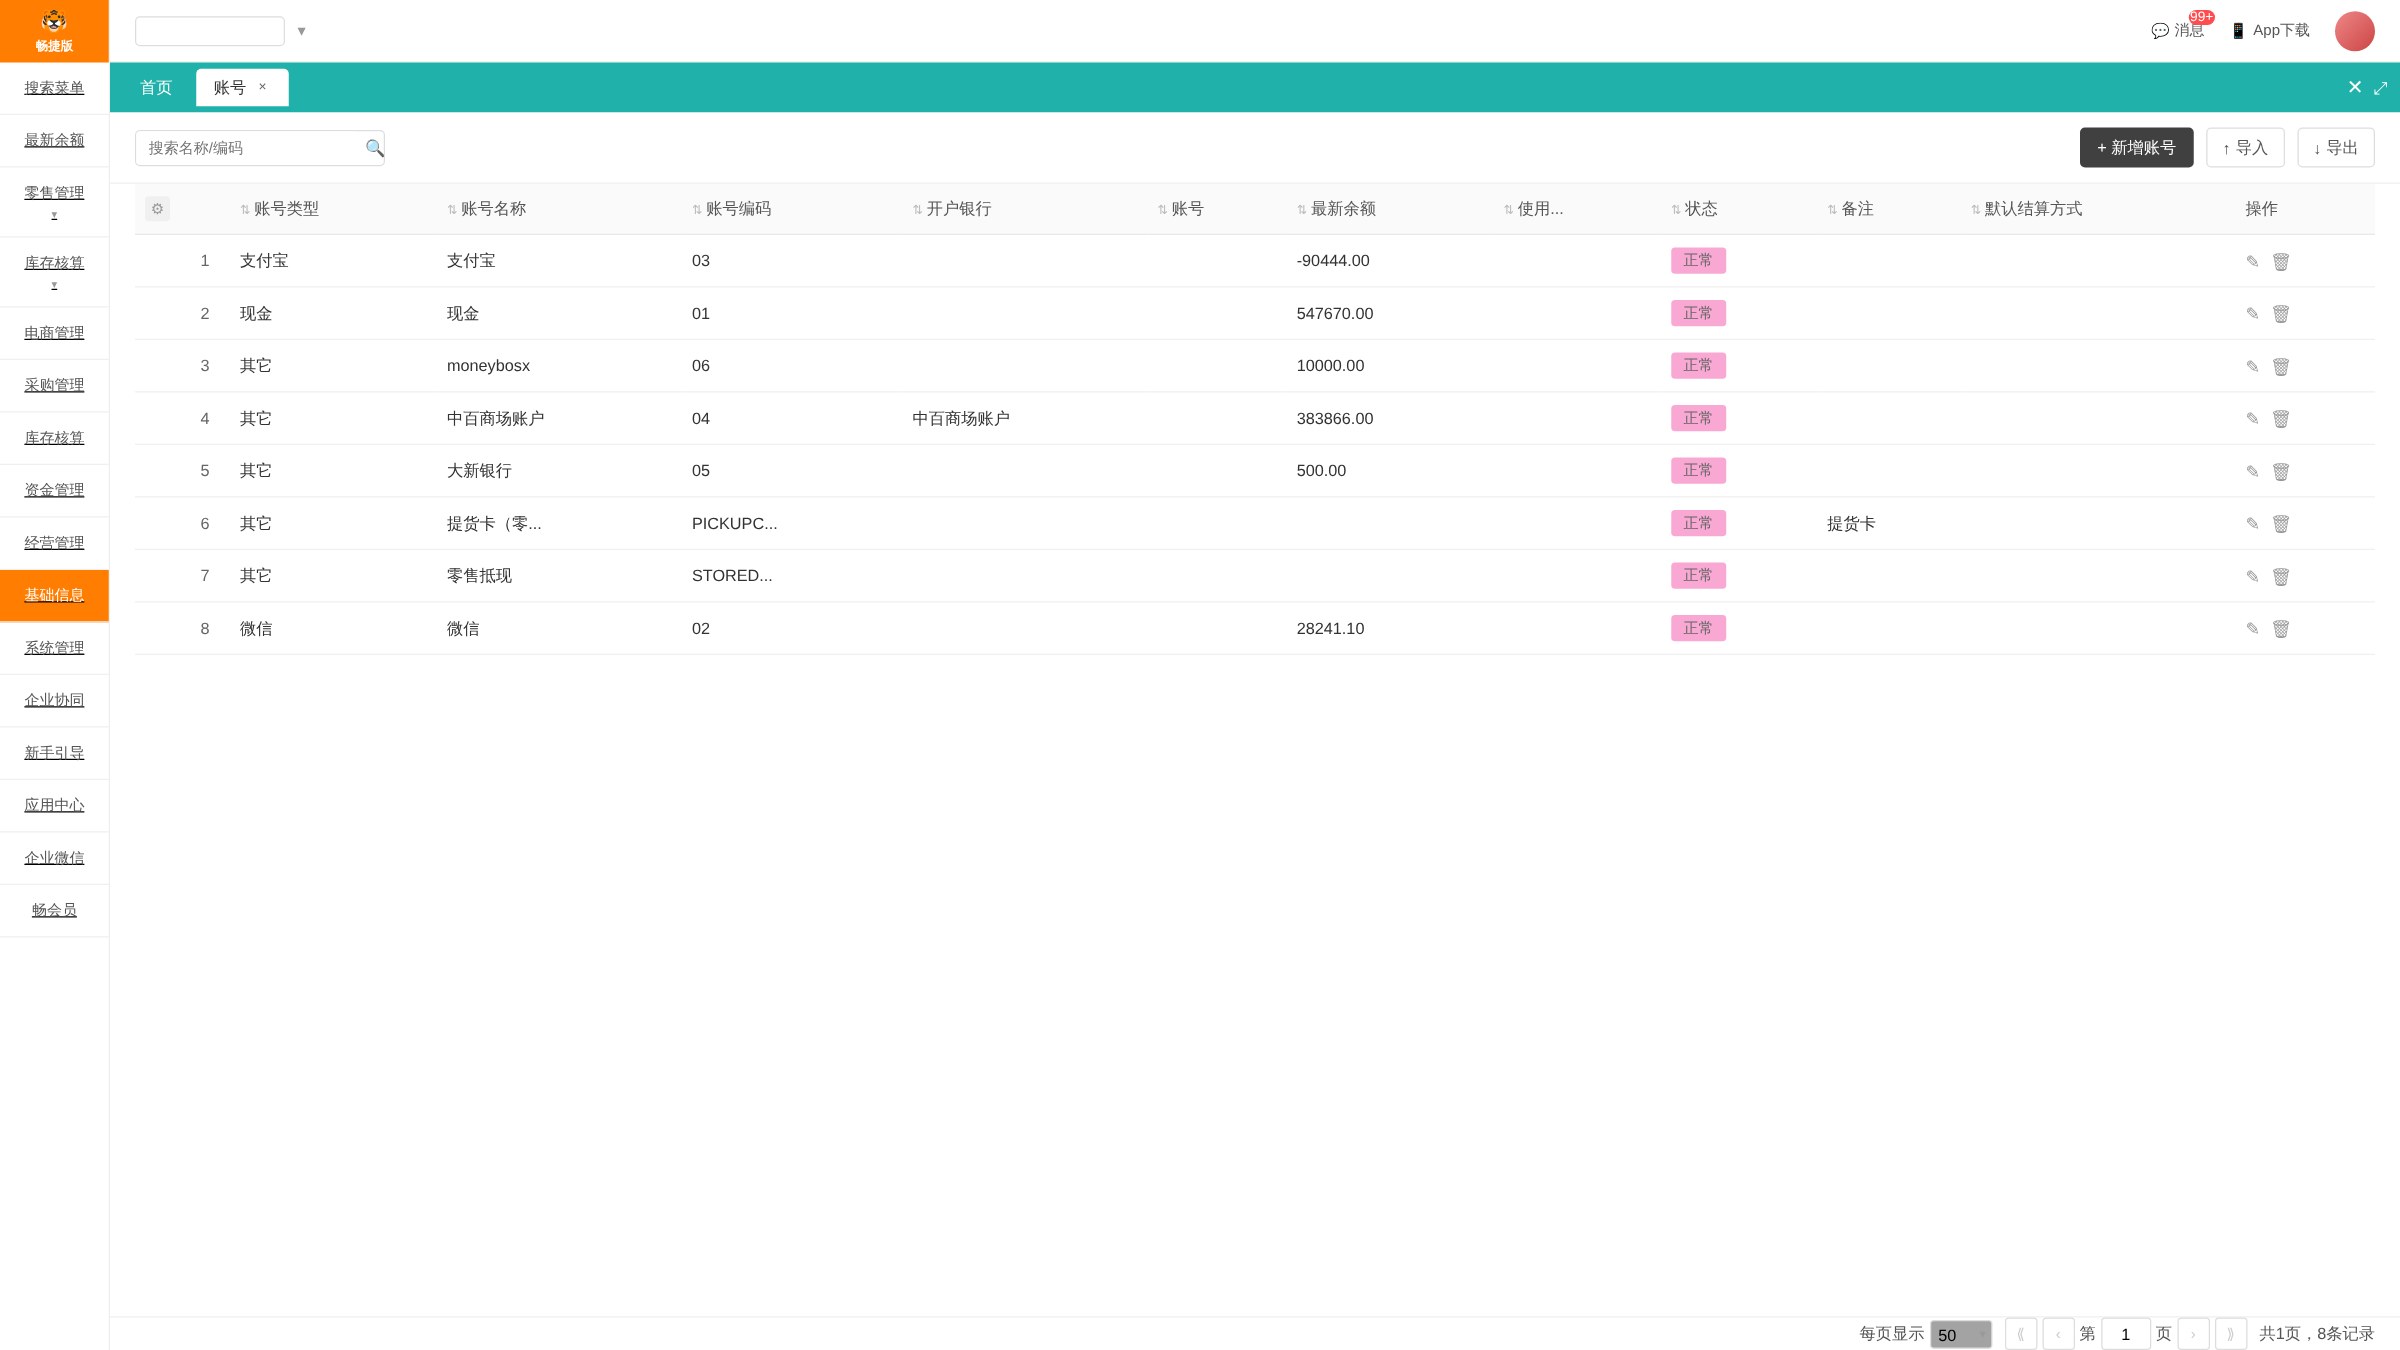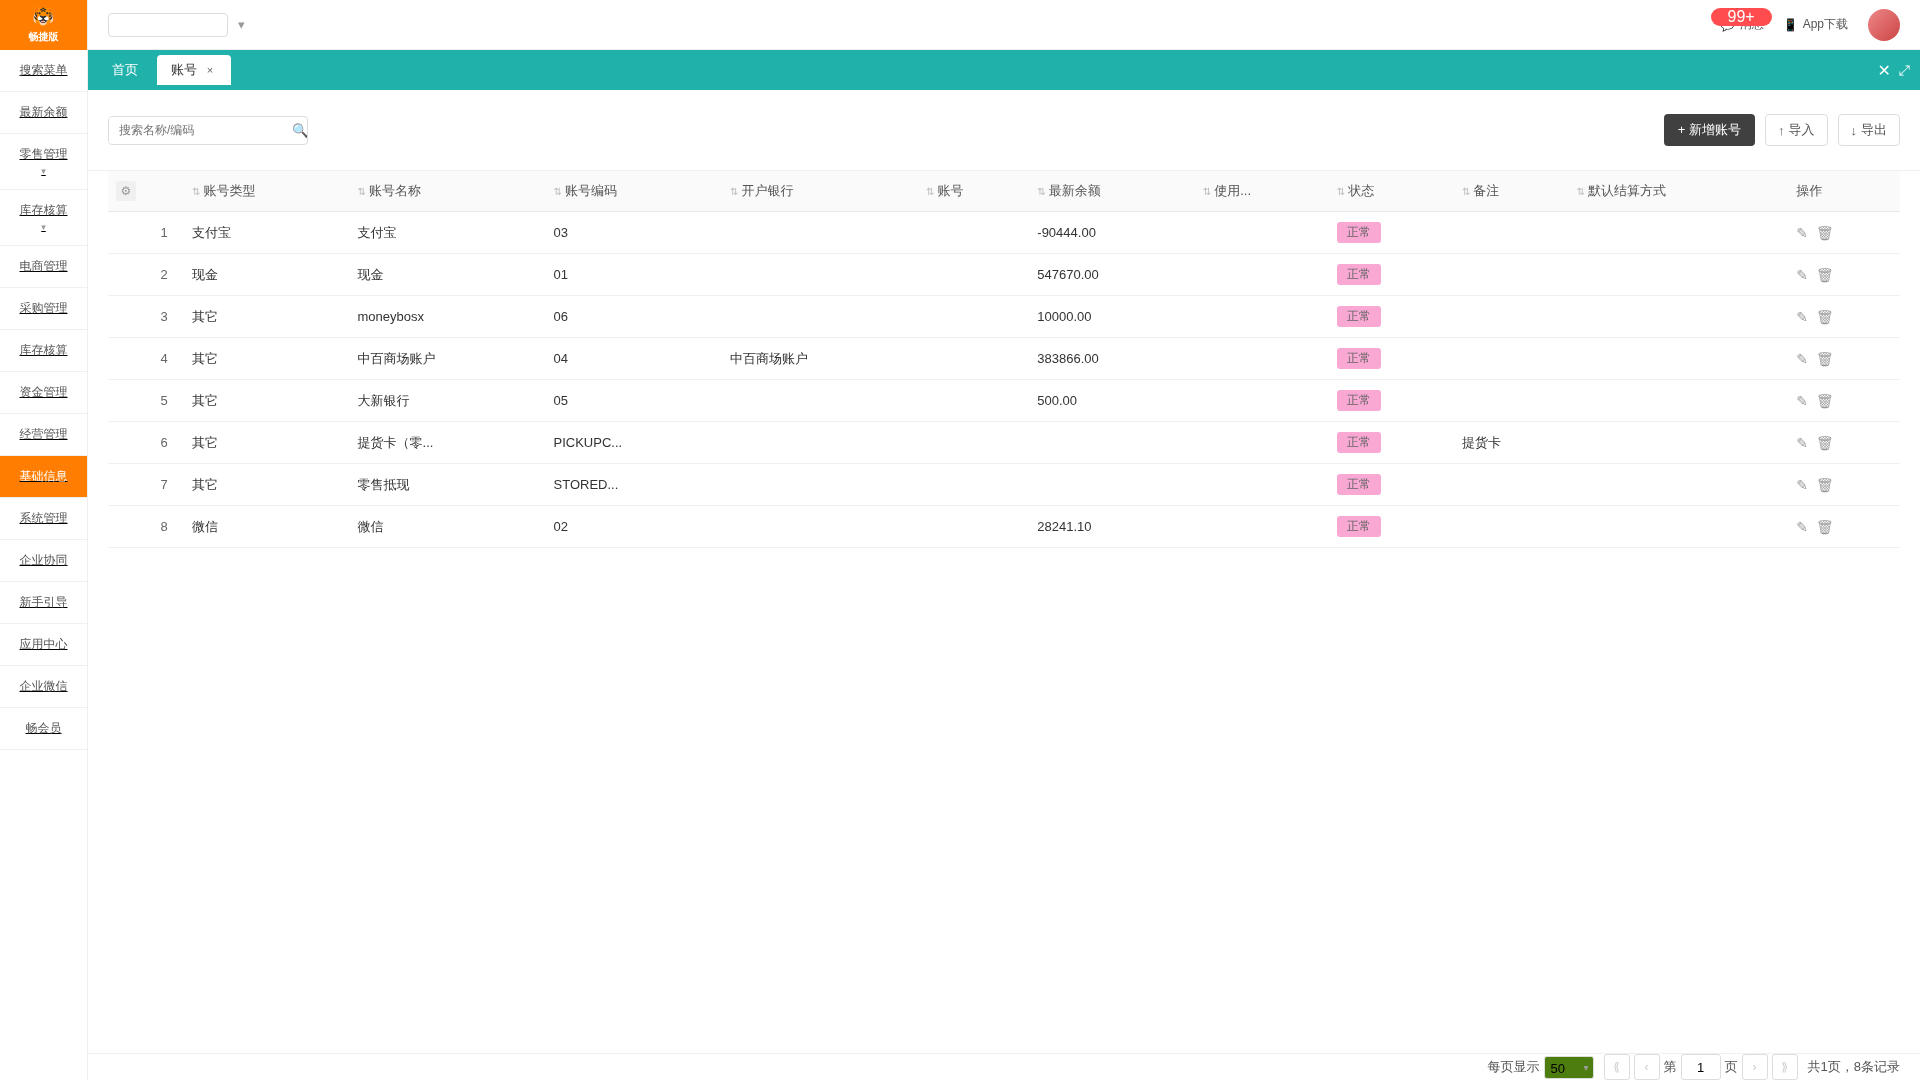--- a/index.html
+++ b/index.html
@@ -83,22 +83,22 @@
       gap: 4px;
       font-size: 12px;
       color: #555;
       cursor: pointer;
       position: relative;
     }
     .badge {
       background: #ff4d4f;
       color: white;
       border-radius: 10px;
-      padding: 0 17px;
-      font-size: 16px;
+      padding: 0 1px;
+      font-size: 11px;
       position: absolute;
       top: -8px;
       right: -8px;
     }
     .topbar-app { display: flex; align-items: center; gap: 4px; font-size: 12px; color: #555; cursor: pointer; }
     .avatar { width: 32px; height: 32px; border-radius: 50%; background: #ccc; cursor: pointer; }
 
     
     .tabbar {
       height: 40px;
@@ -146,21 +146,21 @@
     .content {
       flex: 1;
       background: white;
       display: flex;
       flex-direction: column;
       overflow: hidden;
     }
 
     
     .toolbar {
-      padding: 24px 20px;
+      padding: 12px 20px;
       display: flex;
       align-items: center;
       justify-content: space-between;
       border-bottom: 1px solid #f0f0f0;
       flex-shrink: 0;
     }
     .search-box {
       display: flex;
       align-items: center;
       border: 1px solid #ddd;
@@ -297,21 +297,21 @@
     .page-size-select {
       display: flex;
       align-items: center;
       gap: 4px;
     }
     .select-box {
       border: 1px solid #ddd;
       border-radius: 3px;
       padding: 4px 20px 2px 6px;
       font-size: 13px;
-      background: #4d7c0f;
+      background: #a3a3a3;
       cursor: pointer;
       appearance: none;
       -webkit-appearance: none;
       position: relative;
     }
     .select-wrapper {
       position: relative;
       display: inline-block;
     }
     .select-wrapper::after {

